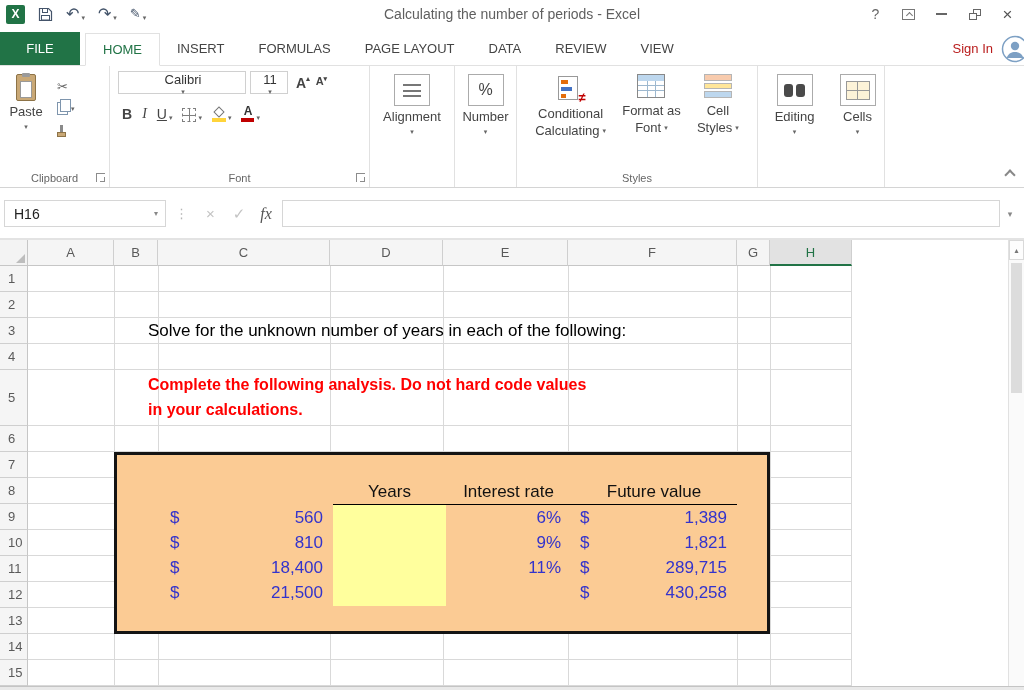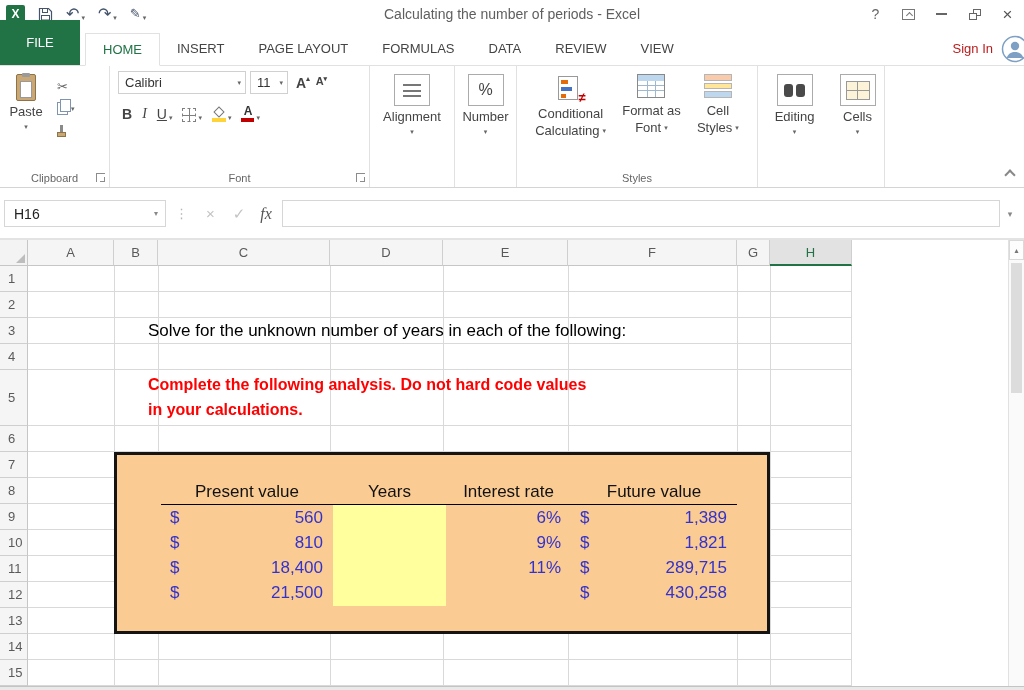--- a/index.html
+++ b/index.html
@@ -25,21 +25,21 @@
   .restore-ic i { position:absolute; width:8px; height:7px; border:1px solid #666; background:#fff; display:block; }
   .restore-ic i.r1 { right:0; top:0; } .restore-ic i.r2 { left:0; bottom:0; }
   .close-ic { font-size:17px; color:#555; line-height:17px; }
   .rdo-ic { width:13px; height:11px; border:1px solid #777; position:relative; }
   .rdo-ic i { position:absolute; left:3.5px; top:3px; width:5px; height:5px;
               border-left:1px solid #777; border-top:1px solid #777; transform:rotate(45deg); display:block; }
 
   
   .tabbar { position:absolute; top:28px; left:0; width:1024px; height:38px; background:#fff;
             border-bottom:1px solid #e1e1e1; display:flex; align-items:flex-end; }
-  .file-tab { width:80px; height:45px; background:#217346; color:#fff; font-size:13px;
+  .file-tab { width:80px; height:33px; background:#217346; color:#fff; font-size:13px;
               display:flex; align-items:center; justify-content:center; }
   .tab { height:33px; padding:0 17px; display:flex; align-items:center; font-size:13px; color:#444; }
   .tab.active { background:#fff; border:1px solid #e1e1e1; border-bottom:1px solid #fff;
                 color:#217346; margin-bottom:-1px; margin-left:5px; }
   .signin { margin-left:auto; display:flex; align-items:center; gap:8px; font-size:13px;
             color:#b91c1c; height:33px; padding-right:0; }
   .person-ic { margin-right:-5px; }
 
   
   .ribbon { position:absolute; top:66px; left:0; width:1024px; height:122px; background:#fff;
@@ -67,21 +67,21 @@
   .copy-ic i { position:absolute; left:2px; top:-4px; width:11px; height:13px;
                border:1px solid #7e95ad; background:#fff; display:block; }
   .fp-ic { display:flex; flex-direction:column; align-items:center; }
   .fp-ic .handle { width:3px; height:7px; background:#8a8a8a; }
   .fp-ic .head { width:9px; height:5px; background:#c9a876; border:1px solid #8d7347; }
 
   .g-font { width:260px; }
   .font-rows { display:flex; flex-direction:column; padding-left:6px; }
   .font-row1 { display:flex; align-items:center; gap:4px; }
   .combo { border:1px solid #d0d0d0; height:23px; background:#fff; display:flex; align-items:center;
-           justify-content:space-between; font-size:13px; color:#333; padding:0 4px 0 6px; }
+           justify-content:space-between; font-size:13px; color:#333; padding:0 4px 0 6px;flex-direction:column; }
   .font-name { width:128px; } .font-size { width:38px; }
   .sizer { display:flex; align-items:flex-start; gap:6px; margin-left:4px; color:#444; }
   .sizer .big { font-size:14px; font-weight:bold; } .sizer .small { font-size:11px; font-weight:bold; }
   .sup { font-size:7px; color:#444; vertical-align:top; }
   .font-row2 { display:flex; align-items:flex-end; gap:10px; margin-top:12px; padding-left:4px;
                font-size:14px; color:#444; }
   .b { font-weight:bold; } .i { font-style:italic; font-family:"Liberation Serif",serif; }
   .u { text-decoration:underline; }
   .fr2 { display:flex; align-items:flex-end; gap:2px; }
   .border-ic { width:14px; height:14px; border:1px dashed #7f7f7f;
@@ -239,22 +239,22 @@
     <div class="win-btn">
       <span class="close-ic">×</span>
     </div>
   </div>
 </div>
 
 <div class="tabbar">
   <div class="file-tab">FILE</div>
   <div class="tab active">HOME</div>
   <div class="tab">INSERT</div>
+  <div class="tab">FORMULAS</div>
   <div class="tab">PAGE LAYOUT</div>
-  <div class="tab">FORMULAS</div>
   <div class="tab">DATA</div>
   <div class="tab">REVIEW</div>
   <div class="tab">VIEW</div>
   <div class="signin">
     <span>Sign In</span>
     <svg class="person-ic" width="28" height="28" viewBox="0 0 28 28">
       <circle cx="14" cy="14" r="12.5" fill="none" stroke="#7da0c4" stroke-width="1.5"></circle>
       <circle cx="14" cy="11" r="4.2" fill="#7da0c4"></circle>
       <path d="M5.5 23c1.8-4.5 5-6 8.5-6s6.7 1.5 8.5 6z" fill="#7da0c4"></path>
     </svg>
@@ -497,21 +497,20 @@
     <div class="vline" style="left:742px"></div>
     <div class="vline" style="left:823px"></div>
 
     <div class="instr">Solve for the unknown number of years in each of the following:</div>
     <div class="warn">
       <div>Complete the following analysis. Do not hard code values</div>
       <div>in your calculations.</div>
     </div>
 
     <div class="analysis">
-      <div class="th" style="grid-column:2">Present value</div>
       <div class="th" style="grid-column:3">Years</div>
       <div class="th" style="grid-column:4">Interest rate</div>
       <div class="th" style="grid-column:5">Future value</div>
 
       <div class="yellow-range" style="grid-column:3; grid-row:3/7"></div>
 
       <div class="acct" style="grid-column:2; grid-row:3">
         <span>$</span>
         <span>560</span>
       </div>

